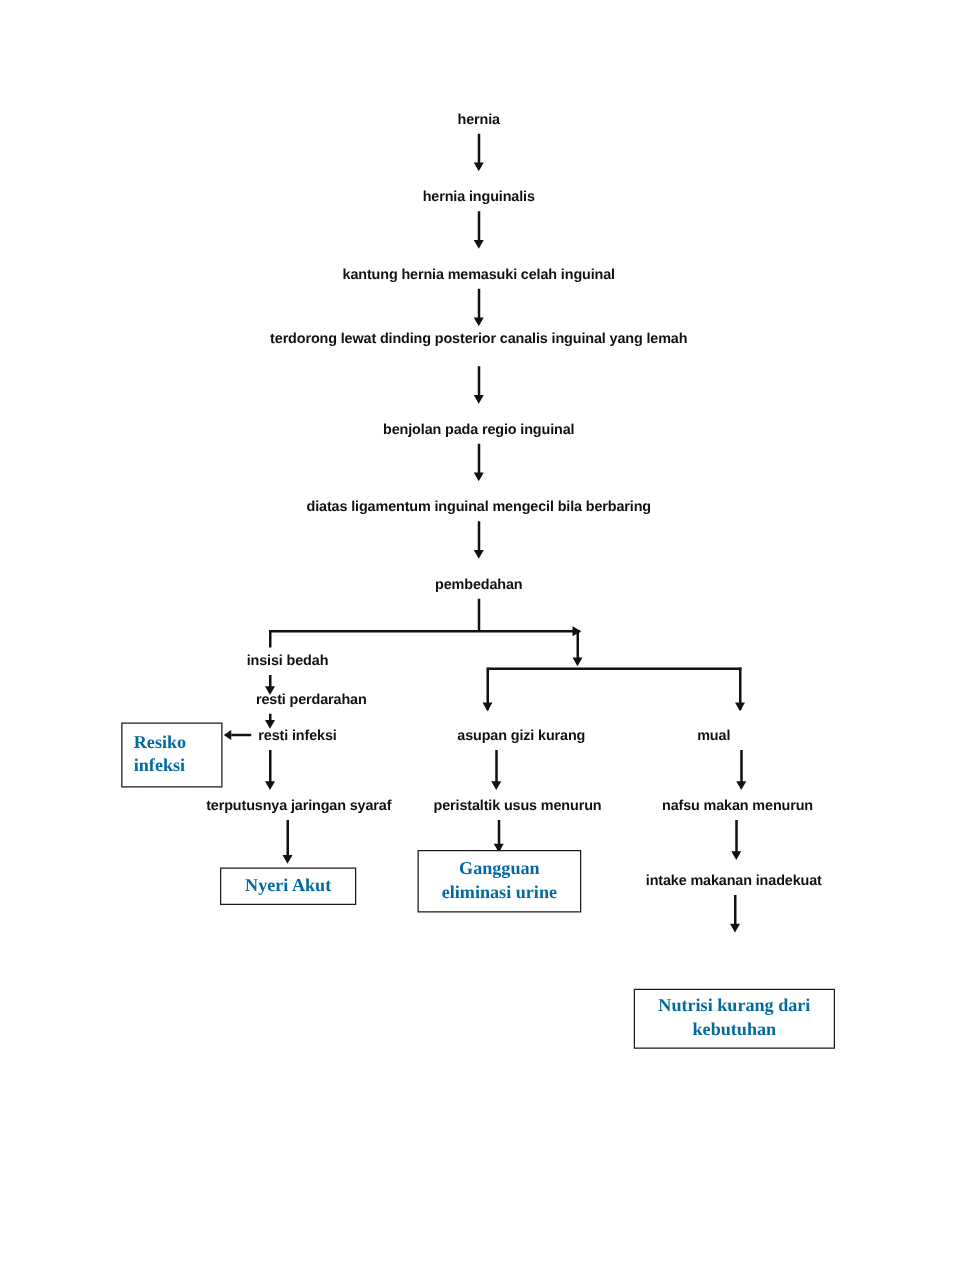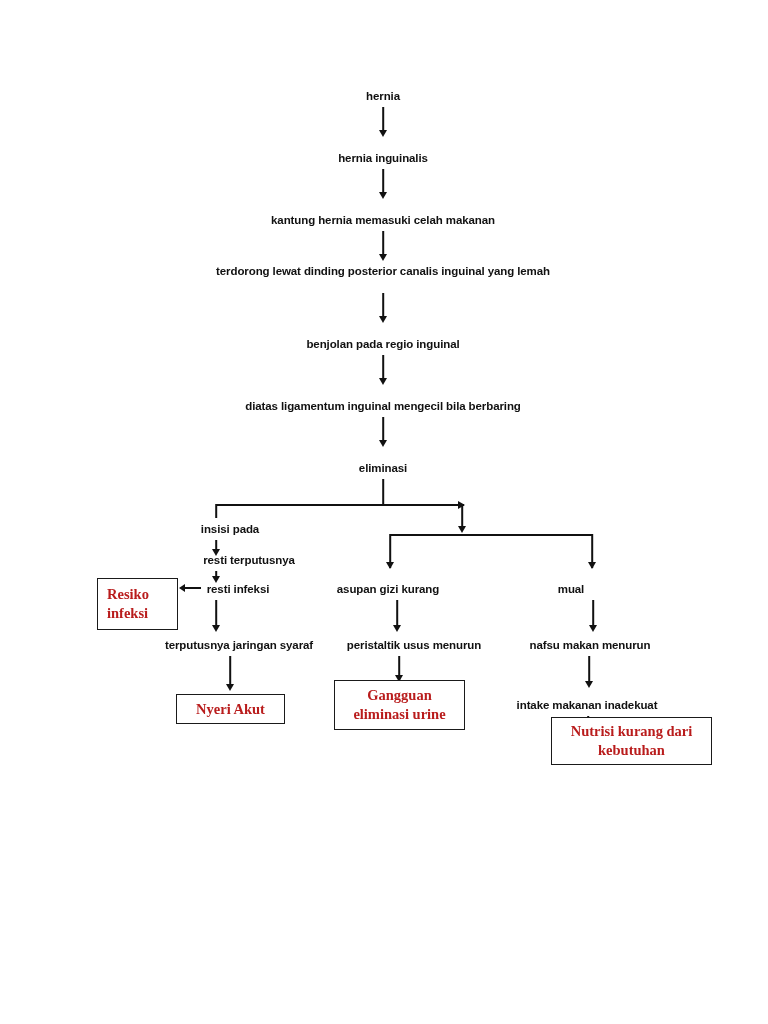--- a/index.html
+++ b/index.html
@@ -11,21 +11,20 @@
   body {
     font-family: "Liberation Sans", sans-serif;
     color: #000000;
   }
   #canvas {
     position: relative;
     width: 692px;
     height: 1024px;
     background: #ffffff;
     overflow: hidden;
-    padding-left: 44px;
   }
   
   .node {
     position: absolute;
     font-family: "Liberation Sans", sans-serif;
     font-size: 11.5px;
     font-weight: 600;
     color: #111111;
     white-space: nowrap;
     letter-spacing: -0.1px;
@@ -35,21 +34,21 @@
   }
   
   .boxnode {
     position: absolute;
     box-sizing: border-box;
     border: 1.5px solid #1a1a1a;
     background: #ffffff;
     font-family: "Liberation Serif", serif;
     font-weight: bold;
     font-size: 14.5px;
-    color: #b91c1c;
+    color: #0369a1;
     display: flex;
     align-items: center;
     justify-content: center;
     text-align: center;
     line-height: 19px;
     padding: 2px 6px;
   }
   .boxnode.leftalign {
     justify-content: flex-start;
     text-align: left;
@@ -104,54 +103,54 @@
 <div id="canvas">
 
   <div class="node" style="left:383px; top:89px;">hernia</div>
   <div class="vline" style="left:383px; top:107px; height:27px;"></div>
   <div class="arrow-down" style="left:383px; top:130px;"></div>
 
   <div class="node" style="left:383px; top:151px;">hernia inguinalis</div>
   <div class="vline" style="left:383px; top:169px; height:27px;"></div>
   <div class="arrow-down" style="left:383px; top:192px;"></div>
 
-  <div class="node" style="left:383px; top:213px;">kantung hernia memasuki celah makanan</div>
+  <div class="node" style="left:383px; top:213px;">kantung hernia memasuki celah inguinal</div>
   <div class="vline" style="left:383px; top:231px; height:27px;"></div>
   <div class="arrow-down" style="left:383px; top:254px;"></div>
 
   <div class="node" style="left:383px; top:264px;">terdorong lewat dinding posterior canalis inguinal yang lemah</div>
   <div class="vline" style="left:383px; top:293px; height:27px;"></div>
   <div class="arrow-down" style="left:383px; top:316px;"></div>
 
   <div class="node" style="left:383px; top:337px;">benjolan pada regio inguinal</div>
   <div class="vline" style="left:383px; top:355px; height:27px;"></div>
   <div class="arrow-down" style="left:383px; top:378px;"></div>
 
   <div class="node" style="left:383px; top:399px;">diatas ligamentum inguinal mengecil bila berbaring</div>
   <div class="vline" style="left:383px; top:417px; height:27px;"></div>
   <div class="arrow-down" style="left:383px; top:440px;"></div>
 
-  <div class="node" style="left:383px; top:461px;">eliminasi</div>
+  <div class="node" style="left:383px; top:461px;">pembedahan</div>
 
   <div class="vline" style="left:383px; top:479px; height:26px;"></div>
 
   <div class="hline" style="left:216px; top:504px; width:248px;"></div>
 
   <div class="arrow-right" style="left:458px; top:505px;"></div>
 
   <div class="vline" style="left:216px; top:504px; height:14px;"></div>
 
   <div class="vline" style="left:462px; top:504px; height:24px;"></div>
   <div class="arrow-down" style="left:462px; top:526px;"></div>
 
-  <div class="node" style="left:230px; top:522px;">insisi pada</div>
+  <div class="node" style="left:230px; top:522px;">insisi bedah</div>
   <div class="vline" style="left:216px; top:540px; height:12px;"></div>
   <div class="arrow-down" style="left:216px; top:549px;"></div>
 
-  <div class="node" style="left:249px; top:553px;">resti terputusnya</div>
+  <div class="node" style="left:249px; top:553px;">resti perdarahan</div>
   <div class="vline" style="left:216px; top:571px; height:9px;"></div>
   <div class="arrow-down" style="left:216px; top:576px;"></div>
 
   <div class="node" style="left:238px; top:582px;">resti infeksi</div>
 
   <div class="hline" style="left:185px; top:587px; width:16px;"></div>
   <div class="arrow-left" style="left:179px; top:588px;"></div>
 
   <div class="boxnode leftalign" style="left:97px; top:578px; width:81px; height:52px;">
     <div>
@@ -170,21 +169,21 @@
   <div class="boxnode" style="left:176px; top:694px; width:109px; height:30px;">
     <span>Nyeri Akut</span>
   </div>
 
   <div class="hline" style="left:390px; top:534px; width:203px;"></div>
   <div class="vline" style="left:390px; top:534px; height:34px;"></div>
   <div class="arrow-down" style="left:390px; top:562px;"></div>
   <div class="vline" style="left:592px; top:534px; height:34px;"></div>
   <div class="arrow-down" style="left:592px; top:562px;"></div>
 
-  <div class="node" style="left:388px; top:582px;">asupan gizi kurang</div>
+  <div class="node" style="left:417px; top:582px;">asupan gizi kurang</div>
   <div class="vline" style="left:397px; top:600px; height:29px;"></div>
   <div class="arrow-down" style="left:397px; top:625px;"></div>
 
   <div class="node" style="left:414px; top:638px;text-align:right;">peristaltik usus menurun</div>
   <div class="vline" style="left:399px; top:656px; height:25px;"></div>
   <div class="arrow-down" style="left:399px; top:675px;"></div>
 
   <div class="boxnode" style="left:334px; top:680px; width:131px; height:50px;">
     <div>
       <span>Gangguan</span><br>
@@ -197,20 +196,20 @@
   <div class="arrow-down" style="left:593px; top:625px;"></div>
 
   <div class="node" style="left:590px; top:638px;">nafsu makan menurun</div>
   <div class="vline" style="left:589px; top:656px; height:29px;"></div>
   <div class="arrow-down" style="left:589px; top:681px;"></div>
 
   <div class="node" style="left:587px; top:698px;">intake makanan inadekuat</div>
   <div class="vline" style="left:588px; top:716px; height:27px;"></div>
   <div class="arrow-down" style="left:588px; top:739px;"></div>
 
-  <div class="boxnode" style="left:507px; top:717px; width:161px; height:48px;margin-left:44px;">
+  <div class="boxnode" style="left:507px; top:791px; width:161px; height:48px;">
     <div>
       <span>Nutrisi kurang dari</span><br>
       <span>kebutuhan</span>
     </div>
   </div>
 
 </div>
 
 </body></html>

